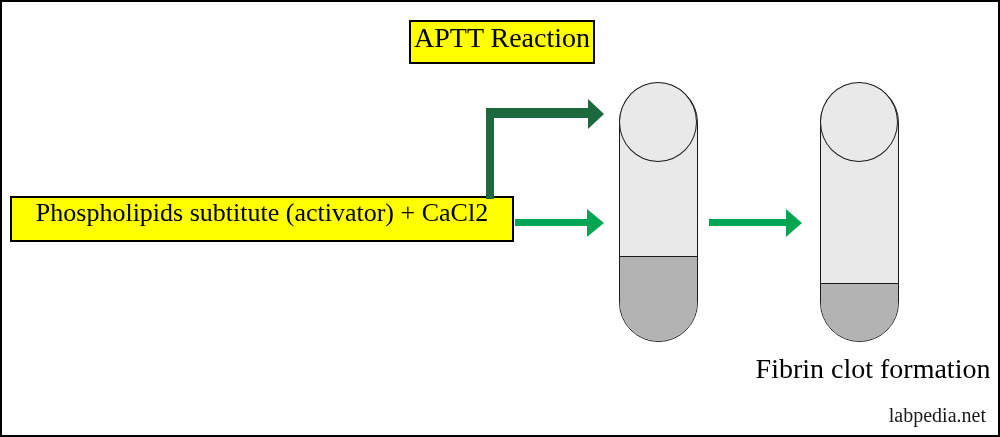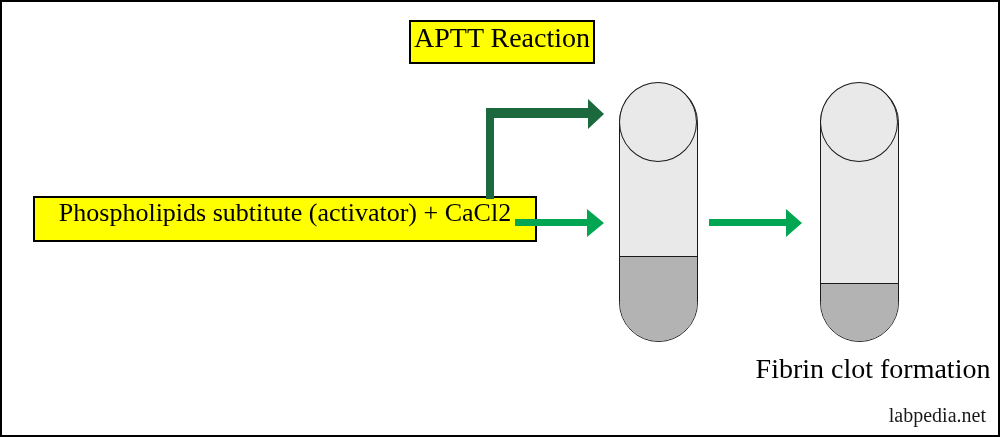--- a/index.html
+++ b/index.html
@@ -88,21 +88,21 @@
 </style>
 </head>
 <body>
 
 <div class="canvas">
 
   <div class="label-box title-box" style="background-color: rgb(255, 255, 0);">
     <span>APTT Reaction</span>
   </div>
 
-  <div class="label-box reagent-box" style="background-color: rgb(255, 255, 0); margin-left: 23px;">
+  <div class="label-box reagent-box" style="background-color: rgb(255, 255, 0);">
     <span>Phospholipids subtitute (activator) + CaCl2</span>
   </div>
 
   <svg class="arrows-layer" viewBox="0 0 1000 437" xmlns="http://www.w3.org/2000/svg">
     <path d="M484,197 L484,106 L586,106 L586,97 L602,112 L586,127 L586,116 L492,116 L492,197 Z" fill="#1b693c"></path>
     <path d="M513,217 L585,217 L585,207 L602,221 L585,235 L585,224 L513,224 Z" fill="#00a651"></path>
     <path d="M707,217 L784,217 L784,207 L800,221 L784,235 L784,224 L707,224 Z" fill="#00a651"></path>
   </svg>
 
   <div class="tube tube-plasma" style="background-color: rgb(233, 233, 233);">

